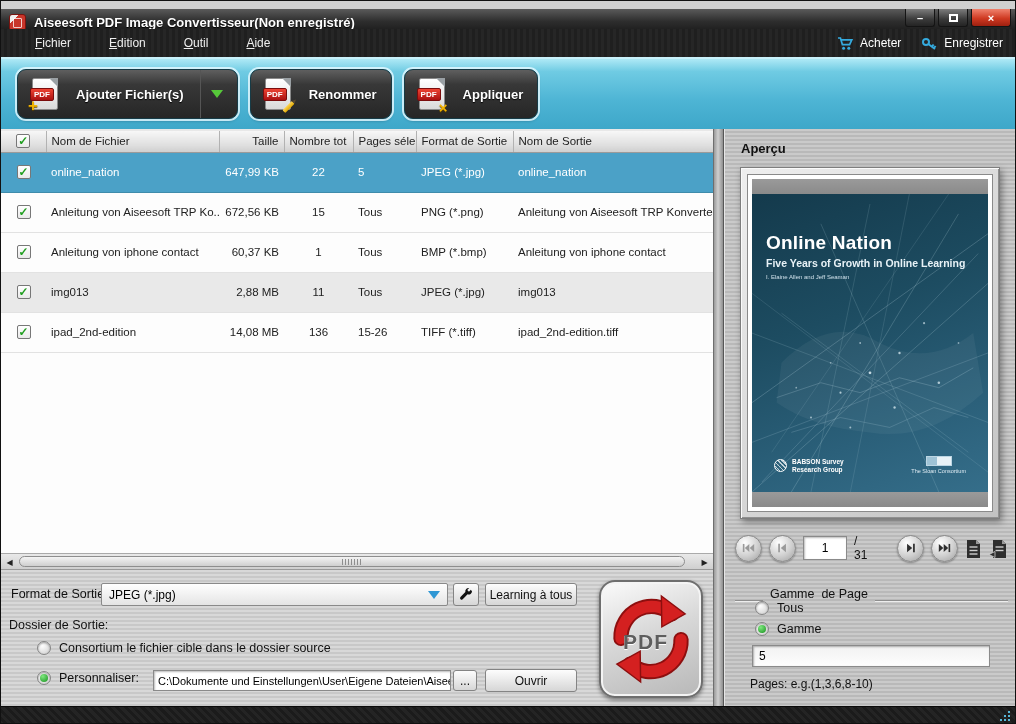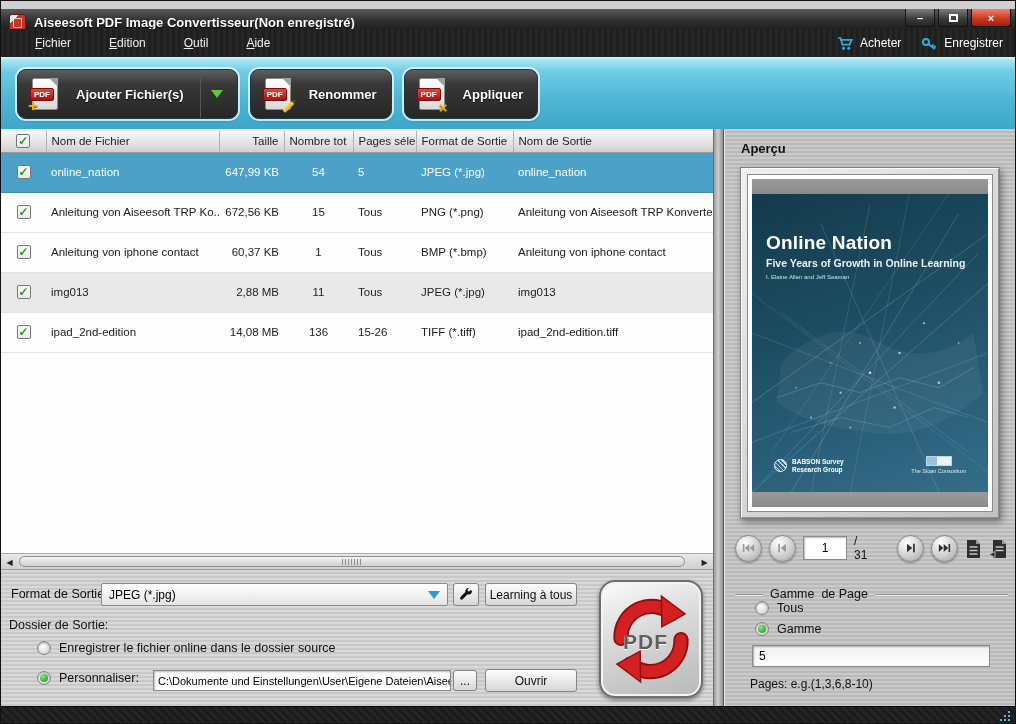--- a/index.html
+++ b/index.html
@@ -115,21 +115,21 @@
   .nav-row { position:absolute; left:10px; top:402px; width:273px; height:34px; display:flex; align-items:center; gap:7px; }
   .nav-btn { width:27px; height:27px; border-radius:50%; flex:0 0 auto; display:flex; align-items:center; justify-content:center;
     background:radial-gradient(circle at 35% 28%,#ffffff,#cfcfcf 55%,#9e9e9e); border:1px solid #8a8a8a;
     box-shadow:0 1px 2px rgba(0,0,0,.35); cursor:pointer; }
   .page-input { width:44px; height:24px; text-align:center; font-size:12px; border:1px solid #8a8a8a;
     background:#fff; box-shadow:inset 1px 1px 2px #bbb; font-family:"Liberation Sans",sans-serif; }
   .page-total { font-size:12px; color:#111; margin-right:4px; }
   .doc-btn { width:20px; height:24px; display:flex; align-items:flex-end; cursor:pointer; }
 
   
-  .group-sep { position:absolute; left:10px; top:458px; width:273px; display:flex; align-items:center; gap:7px; }
+  .group-sep { position:absolute; left:10px; top:458px; width:273px; display:flex; align-items:flex-end; gap:7px; }
   .group-sep .l1 { width:28px; height:1px; background:#8e8e8e; box-shadow:0 1px 0 #ededed; }
   .group-sep .l2 { flex:1; height:1px; background:#8e8e8e; box-shadow:0 1px 0 #ededed; }
   .group-sep .t { font-size:12.5px; color:#111; white-space:pre; }
   .radio { position:relative; width:14px; height:14px; border-radius:50%; flex:0 0 auto;
     background:radial-gradient(circle at 35% 30%,#ffffff,#cdcdcd); border:1px solid #858585; box-shadow:inset 0 1px 2px #9e9e9e; }
   .radio.on::after { content:""; position:absolute; inset:2px; border-radius:50%;
     background:radial-gradient(circle at 35% 30%,#7fe87f,#18901f); }
   .pr-option { position:absolute; left:30px; display:flex; align-items:center; gap:8px; font-size:12.5px; color:#111; cursor:pointer; }
   .pr-input { position:absolute; left:27px; top:516px; width:238px; height:22px; border:1px solid #8a8a8a;
     background:linear-gradient(180deg,#f2f2f2,#fdfdfd); font-size:12px; padding-left:6px;
@@ -260,21 +260,21 @@
           <th>Pages sélec</th>
           <th>Format de Sortie</th>
           <th>Nom de Sortie</th>
         </tr>
       </thead>
       <tbody id="table-body">
           <tr class="selected">
             <td class="c-check"><span class="checkbox">✓</span></td>
             <td>online_nation</td>
             <td class="c-size">647,99 KB</td>
-            <td class="c-total">54</td>
+            <td class="c-total">22</td>
             <td>5</td>
             <td>JPEG (*.jpg)</td>
             <td>online_nation</td>
           </tr>
           <tr>
             <td class="c-check"><span class="checkbox">✓</span></td>
             <td>Anleitung von Aiseesoft TRP Ko...</td>
             <td class="c-size">672,56 KB</td>
             <td class="c-total">15</td>
             <td>Tous</td>
@@ -462,21 +462,21 @@
       <svg width="16" height="16" viewBox="0 0 20 20">
         <path d="M17.5 5.2 a4.2 4.2 0 0 1-5.5 4 L6.2 15 a2 2 0 1 1-2.8-2.8 l5.8-5.8 A4.2 4.2 0 0 1 14 1.3 L11.6 3.7 l2.1 2.1 2.4-2.4 c.6 1 .6 1.2 1.4 1.8z" fill="#111"></path>
       </svg>
     </div>
     <div class="small-btn" style="left:484px; top:13px; width:92px;">Learning à tous</div>
 
     <span class="bp-label" style="left:8px; top:48px;">Dossier de Sortie:</span>
 
     <div class="out-radio" style="left:36px; top:71px;">
       <span class="radio"></span>
-      <span>Enregistrer le fichier online dans le dossier source</span>
+      <span>Consortium le fichier cible dans le dossier source</span>
     </div>
     <div class="out-radio" style="left:36px; top:101px;">
       <span class="radio on"></span>
       <span>Personnaliser:</span>
     </div>
     <input class="path-input" value="C:\Dokumente und Einstellungen\User\Eigene Dateien\Aiseesoft Stu" style="">
     <div class="small-btn" style="left:452px; top:100px; width:24px; height:21px;">...</div>
     <div class="small-btn" style="left:484px; top:99px; width:92px; height:23px;">Ouvrir</div>
 
     <div class="convert-btn">

